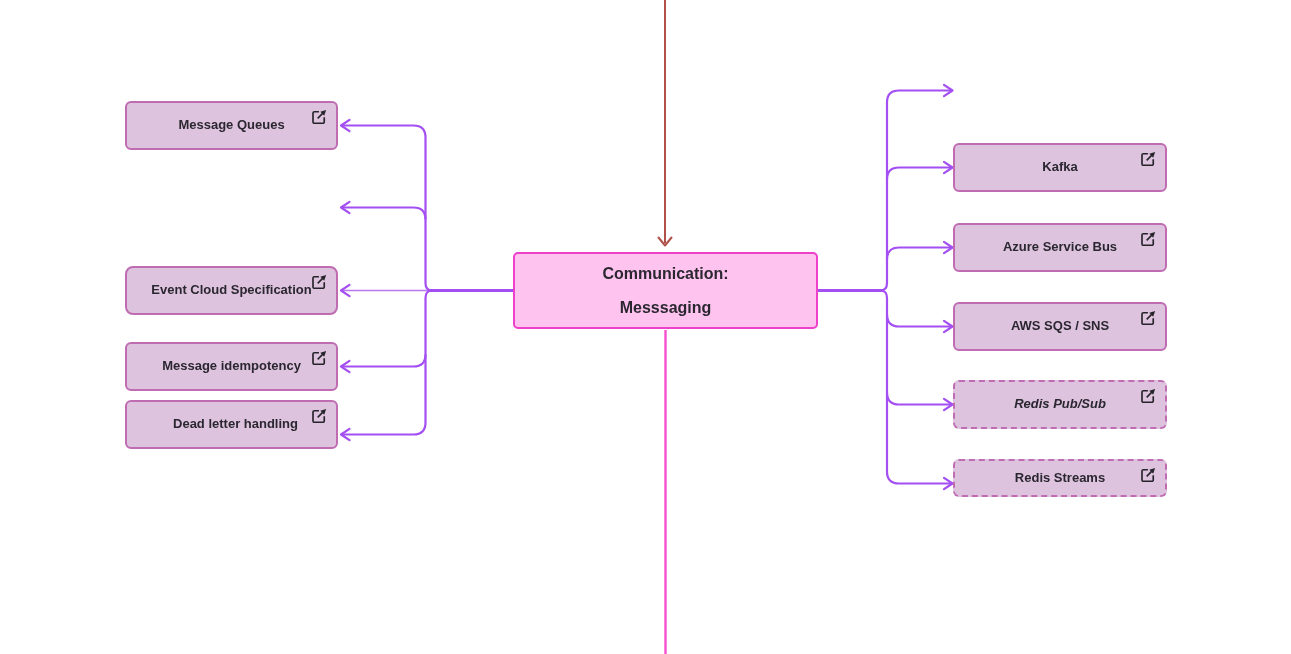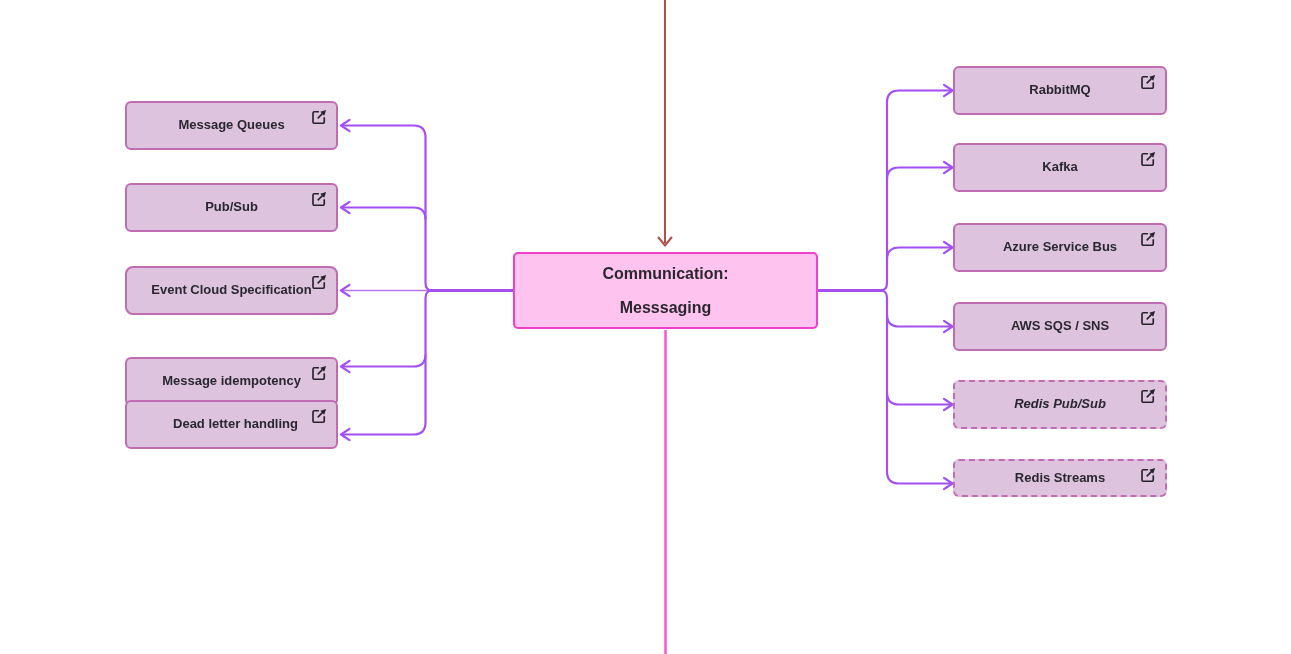--- a/index.html
+++ b/index.html
@@ -114,43 +114,33 @@
     <span class="label">Message Queues</span>
     <span class="ext">
       <svg viewBox="0 0 24 24" fill="none" stroke="currentColor" stroke-width="2.2" stroke-linecap="square">
         <path d="M19 13.5v5a1.8 1.8 0 0 1-1.8 1.8H5.8A1.8 1.8 0 0 1 4 18.5V6.8A1.8 1.8 0 0 1 5.8 5h5"></path>
         <path d="M11 13 L18 6"></path>
         <polygon points="21.5,2.5 13.8,5.1 18.9,10.2" fill="currentColor" stroke="none"></polygon>
       </svg>
     </span>
   </div>
 
-  <div class="node child" style="left:125px;top:183px;width:213px;height:49px;">
-    <span class="label">Pub/Sub</span>
-    <span class="ext">
-      <svg viewBox="0 0 24 24" fill="none" stroke="currentColor" stroke-width="2.2" stroke-linecap="square">
-        <path d="M19 13.5v5a1.8 1.8 0 0 1-1.8 1.8H5.8A1.8 1.8 0 0 1 4 18.5V6.8A1.8 1.8 0 0 1 5.8 5h5"></path>
-        <path d="M11 13 L18 6"></path>
-        <polygon points="21.5,2.5 13.8,5.1 18.9,10.2" fill="currentColor" stroke="none"></polygon>
-      </svg>
-    </span>
-  </div>
 
   <div class="node child" style="left:125px;top:266px;width:213px;height:49px;border-radius:8px;">
     <span class="label">Event Cloud Specification</span>
     <span class="ext">
       <svg viewBox="0 0 24 24" fill="none" stroke="currentColor" stroke-width="2.2" stroke-linecap="square">
         <path d="M19 13.5v5a1.8 1.8 0 0 1-1.8 1.8H5.8A1.8 1.8 0 0 1 4 18.5V6.8A1.8 1.8 0 0 1 5.8 5h5"></path>
         <path d="M11 13 L18 6"></path>
         <polygon points="21.5,2.5 13.8,5.1 18.9,10.2" fill="currentColor" stroke="none"></polygon>
       </svg>
     </span>
   </div>
 
-  <div class="node child" style="left:125px;top:342px;width:213px;height:49px;margin-top:15px;">
+  <div class="node child" style="left:125px;top:342px;width:213px;height:49px;">
     <span class="label">Message idempotency</span>
     <span class="ext">
       <svg viewBox="0 0 24 24" fill="none" stroke="currentColor" stroke-width="2.2" stroke-linecap="square">
         <path d="M19 13.5v5a1.8 1.8 0 0 1-1.8 1.8H5.8A1.8 1.8 0 0 1 4 18.5V6.8A1.8 1.8 0 0 1 5.8 5h5"></path>
         <path d="M11 13 L18 6"></path>
         <polygon points="21.5,2.5 13.8,5.1 18.9,10.2" fill="currentColor" stroke="none"></polygon>
       </svg>
     </span>
   </div>
 
@@ -158,30 +148,20 @@
     <span class="label">Dead letter handling</span>
     <span class="ext">
       <svg viewBox="0 0 24 24" fill="none" stroke="currentColor" stroke-width="2.2" stroke-linecap="square">
         <path d="M19 13.5v5a1.8 1.8 0 0 1-1.8 1.8H5.8A1.8 1.8 0 0 1 4 18.5V6.8A1.8 1.8 0 0 1 5.8 5h5"></path>
         <path d="M11 13 L18 6"></path>
         <polygon points="21.5,2.5 13.8,5.1 18.9,10.2" fill="currentColor" stroke="none"></polygon>
       </svg>
     </span>
   </div>
 
-  <div class="node child" style="left:953px;top:66px;width:214px;height:49px;">
-    <span class="label">RabbitMQ</span>
-    <span class="ext">
-      <svg viewBox="0 0 24 24" fill="none" stroke="currentColor" stroke-width="2.2" stroke-linecap="square">
-        <path d="M19 13.5v5a1.8 1.8 0 0 1-1.8 1.8H5.8A1.8 1.8 0 0 1 4 18.5V6.8A1.8 1.8 0 0 1 5.8 5h5"></path>
-        <path d="M11 13 L18 6"></path>
-        <polygon points="21.5,2.5 13.8,5.1 18.9,10.2" fill="currentColor" stroke="none"></polygon>
-      </svg>
-    </span>
-  </div>
 
   <div class="node child" style="left:953px;top:143px;width:214px;height:49px;">
     <span class="label">Kafka</span>
     <span class="ext">
       <svg viewBox="0 0 24 24" fill="none" stroke="currentColor" stroke-width="2.2" stroke-linecap="square">
         <path d="M19 13.5v5a1.8 1.8 0 0 1-1.8 1.8H5.8A1.8 1.8 0 0 1 4 18.5V6.8A1.8 1.8 0 0 1 5.8 5h5"></path>
         <path d="M11 13 L18 6"></path>
         <polygon points="21.5,2.5 13.8,5.1 18.9,10.2" fill="currentColor" stroke="none"></polygon>
       </svg>
     </span>

